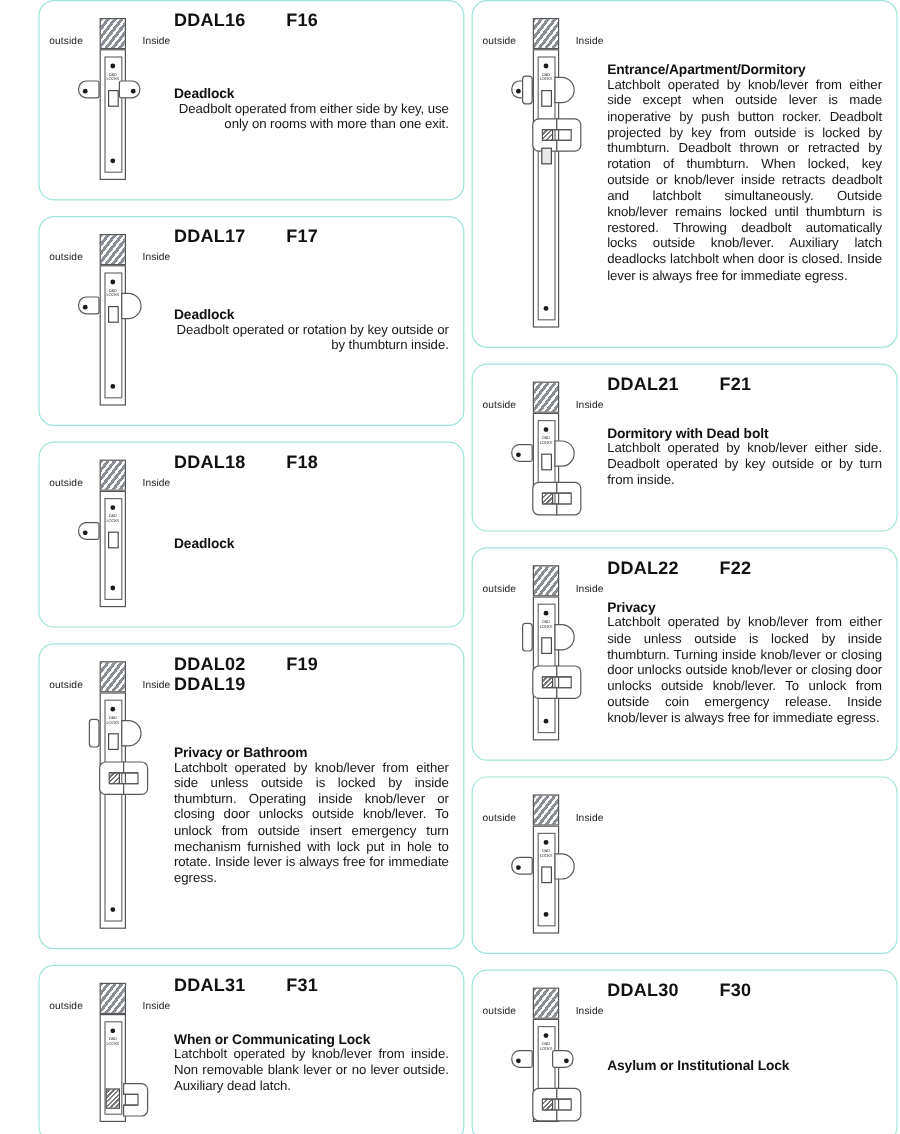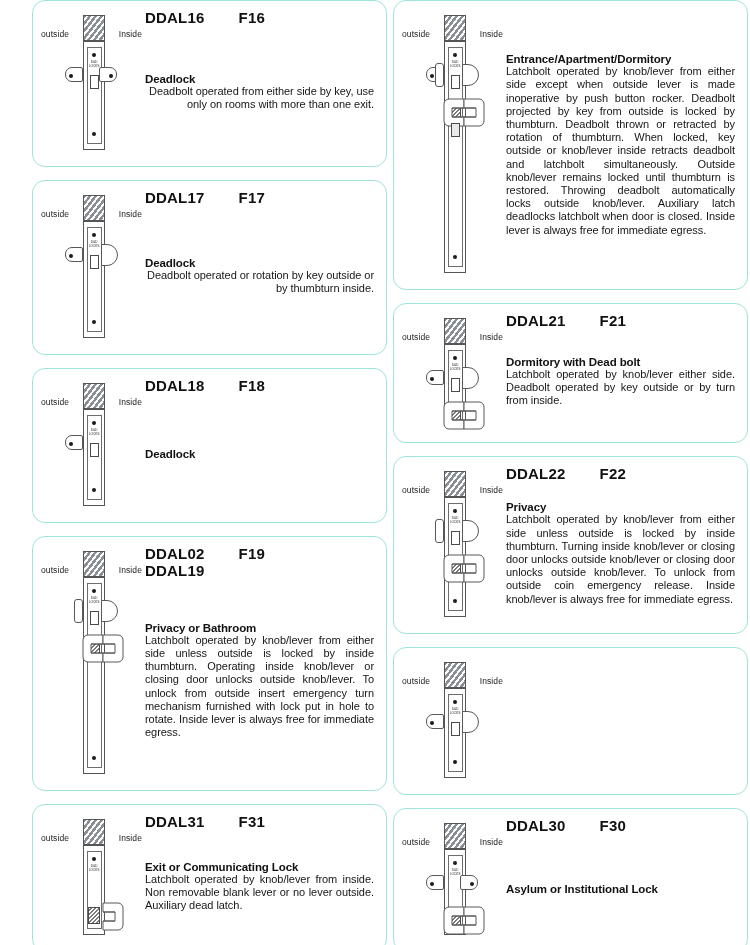--- a/index.html
+++ b/index.html
@@ -376,21 +376,21 @@
               </svg>
             </div>
           </div>
         </div>
         <div class="body">
           <div class="model-row">
             <span class="model">DDAL31</span>
             <span class="fcode">F31</span>
           </div>
           <div class="spacer"></div>
-          <div class="fn-title">Exit or Communicating Lock</div>
+          <div class="fn-title">When or Communicating Lock</div>
           <div class="fn-desc">Latchbolt operated by knob/lever from inside. Non removable blank lever or no lever outside. Auxiliary dead latch.</div>
           <div class="spacer"></div>
         </div>
       </div>
     </div>
   <div class="column col-right" id="col-right">
       <div class="card" style="height: 290px;">
         <div class="dgm">
           <div class="dgm-inner">
             <div class="labels">

